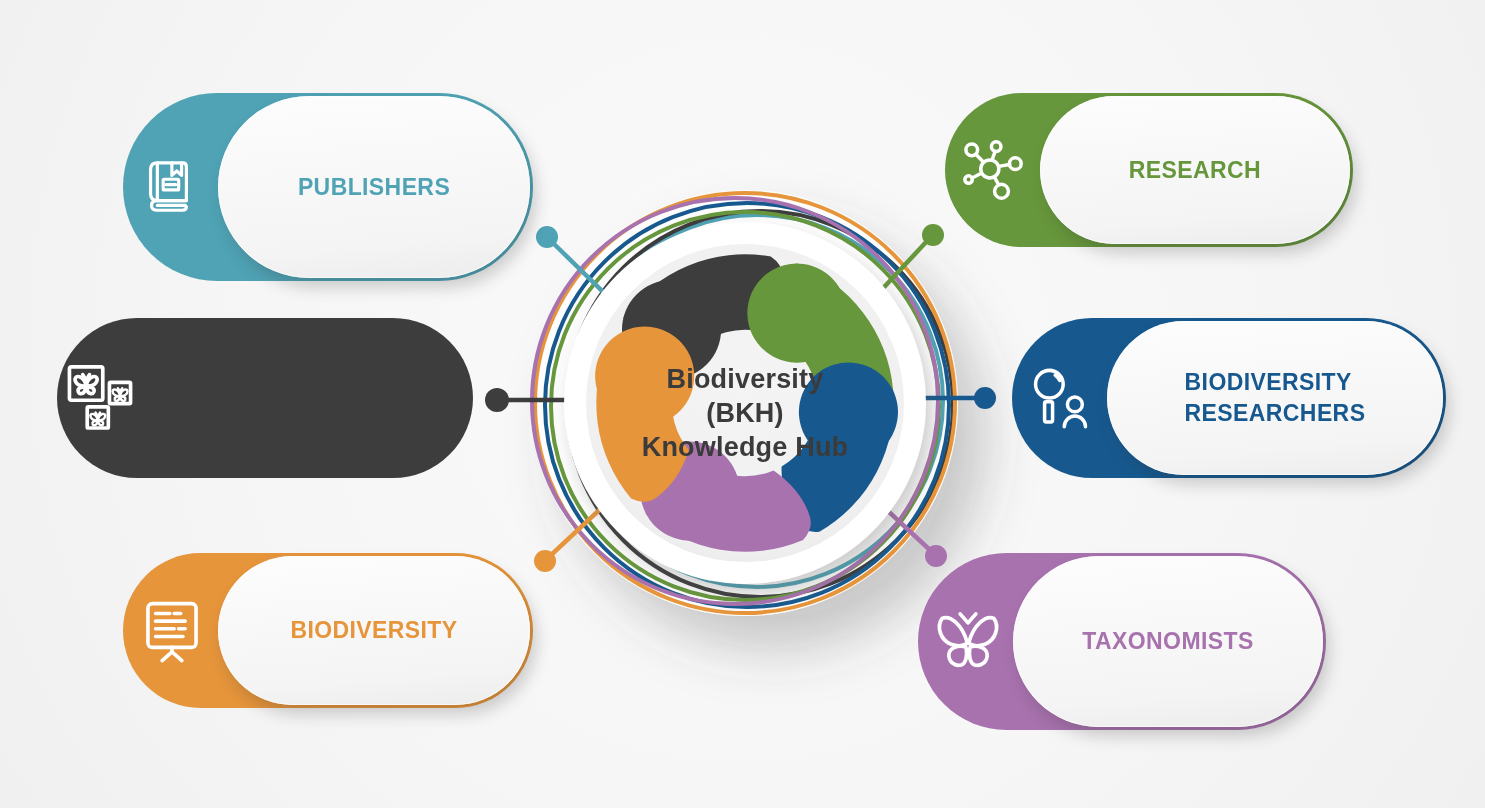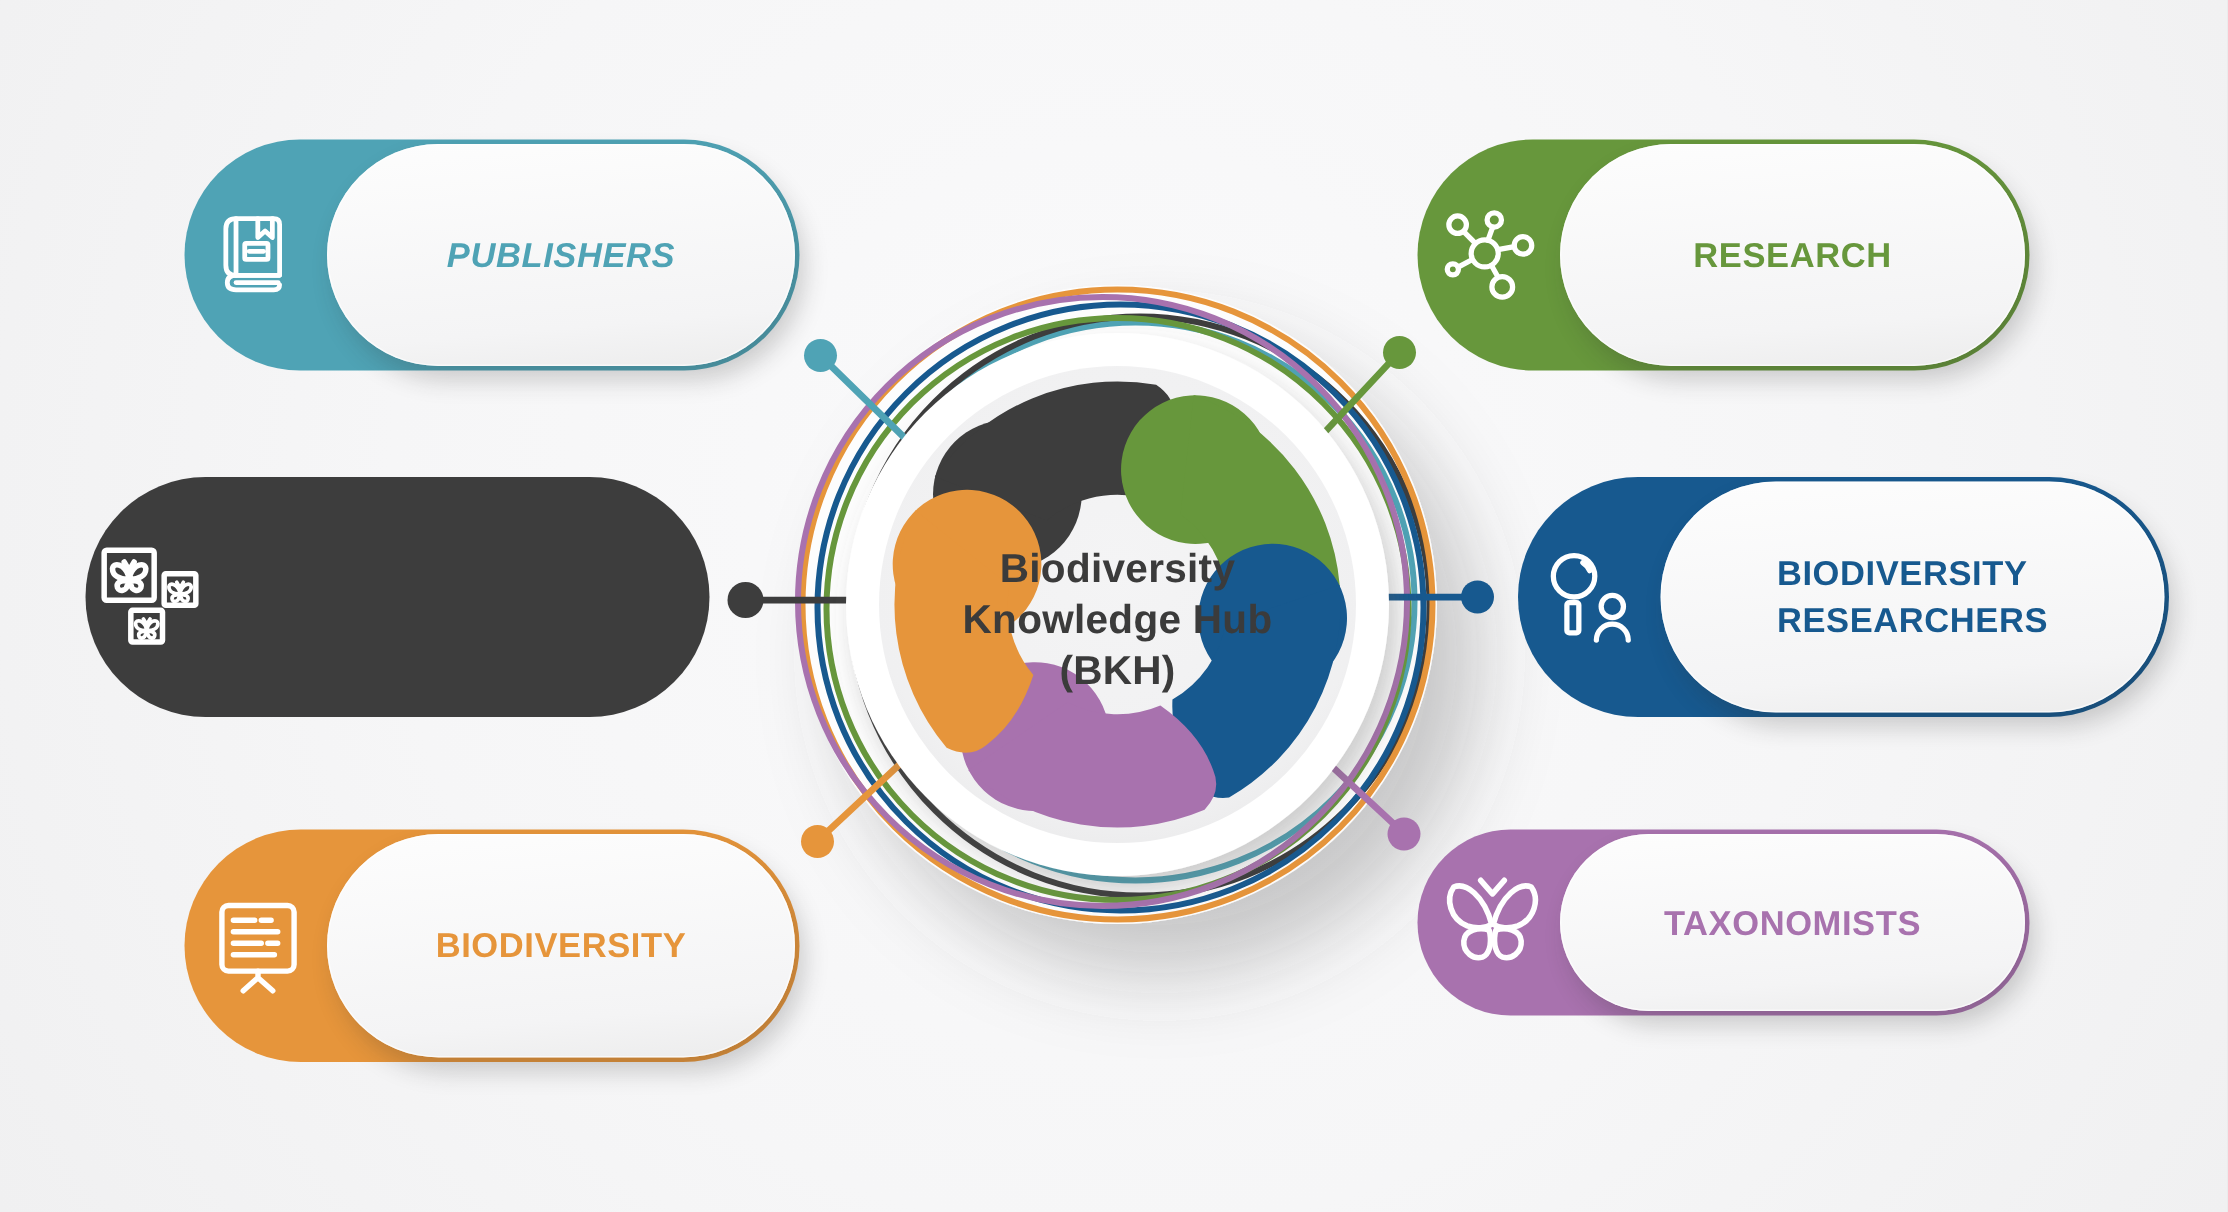--- a/index.html
+++ b/index.html
@@ -130,25 +130,25 @@
       </g>
       <g transform="translate(745,403) scale(-1.18,1.18) rotate(-285)">
         <circle cx="0" cy="-88" r="42" fill="#e6953b"></circle>
         <path d="M -21.9,-124.1 A 126 126 0 0 1 103.2,-72.3 Q 106,-58 95.4,-50.7 Q 78,-37 50.8,-35.6 A 62 62 0 0 0 5.4,-61.8 Z" fill="#e6953b"></path>
       </g>
     </g>
   </svg>
 
   <div class="hub-text">
     <div>Biodiversity</div>
+    <div>(BKH)</div>
     <div>Knowledge Hub</div>
-    <div>(BKH)</div>
-  </div>
-
-  <div class="pill" style="left: 123px; top: 93px; width: 410px; height: 154px; font-style: italic; --c: #4fa3b5;">
+  </div>
+
+  <div class="pill" style="left: 123px; top: 93px; width: 410px; height: 188px; --c: #4fa3b5;">
     <span class="cap-icon">
       <svg width="62" height="62" viewBox="0 0 64 64" class="icon-stroke">
         <path d="M21,7 H47 Q51,7 51,11 V46 H21 Q14,46 14,39 V14 Q14,7 21,7 Z"></path>
         <path d="M21,7 V46"></path>
         <path d="M36,7 V20 L41,15.5 L46,20 V7"></path>
         <rect x="27" y="24" width="16" height="11" rx="1"></rect>
         <path d="M30,29.5 H40"></path>
         <path d="M51,46 H21 Q15,46 15,51 Q15,56 21,56 H47 Q51,56 51,52.5"></path>
         <path d="M21,51 H50"></path>
       </svg>
@@ -235,21 +235,21 @@
       </svg>
     </span>
     <div class="pill-body">
       <div class="pill-label">
         <span>BIODIVERSITY</span>
         <span>RESEARCHERS</span>
       </div>
     </div>
   </div>
 
-  <div class="pill" style="left: 945px; top: 553px; width: 408px; height: 124px; --c: #a872ae;">
+  <div class="pill" style="left: 918px; top: 553px; width: 408px; height: 177px; --c: #a872ae;">
     <span class="cap-icon">
       <svg width="72" height="72" viewBox="0 0 64 64" class="icon-stroke" stroke-width="3">
         <path d="M32,15 L25,7 M32,15 L39,7"></path>
         <g id="bw-half">
           <path d="M31.5,33 C27,16 16,8 9,11 C4,18 7,30 17,34 C22,35.8 28,35.5 31.5,33 Z"></path>
           <path d="M30,36.5 C24,34.5 15.5,36.5 15,43 C14.5,50 21,54 26,52.5 C30,51 31.5,45 30.5,38.5 Z"></path>
         </g>
         <use href="#bw-half" transform="translate(64,0) scale(-1,1)"></use>
       </svg>
     </span>

